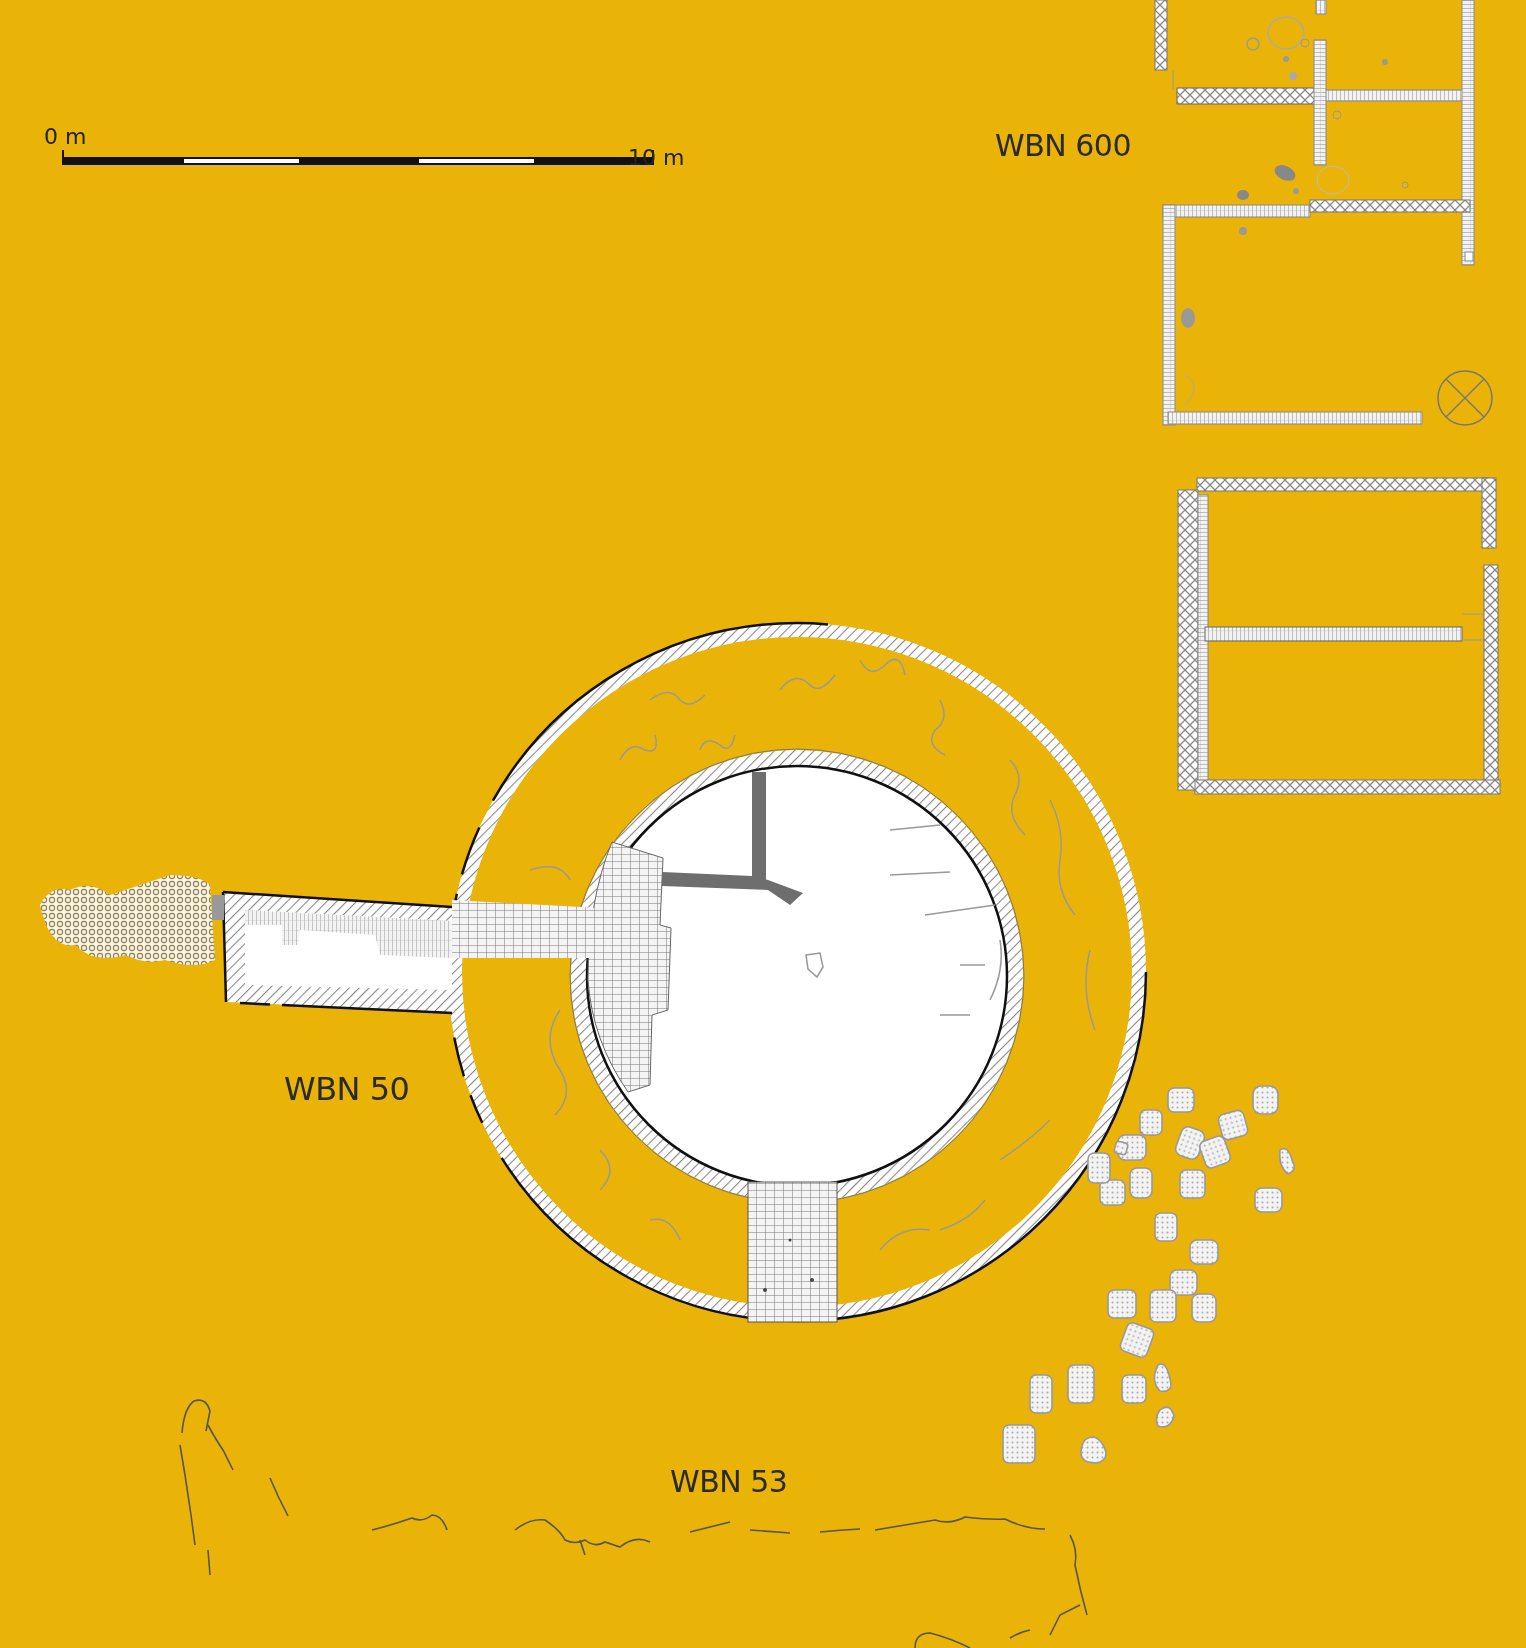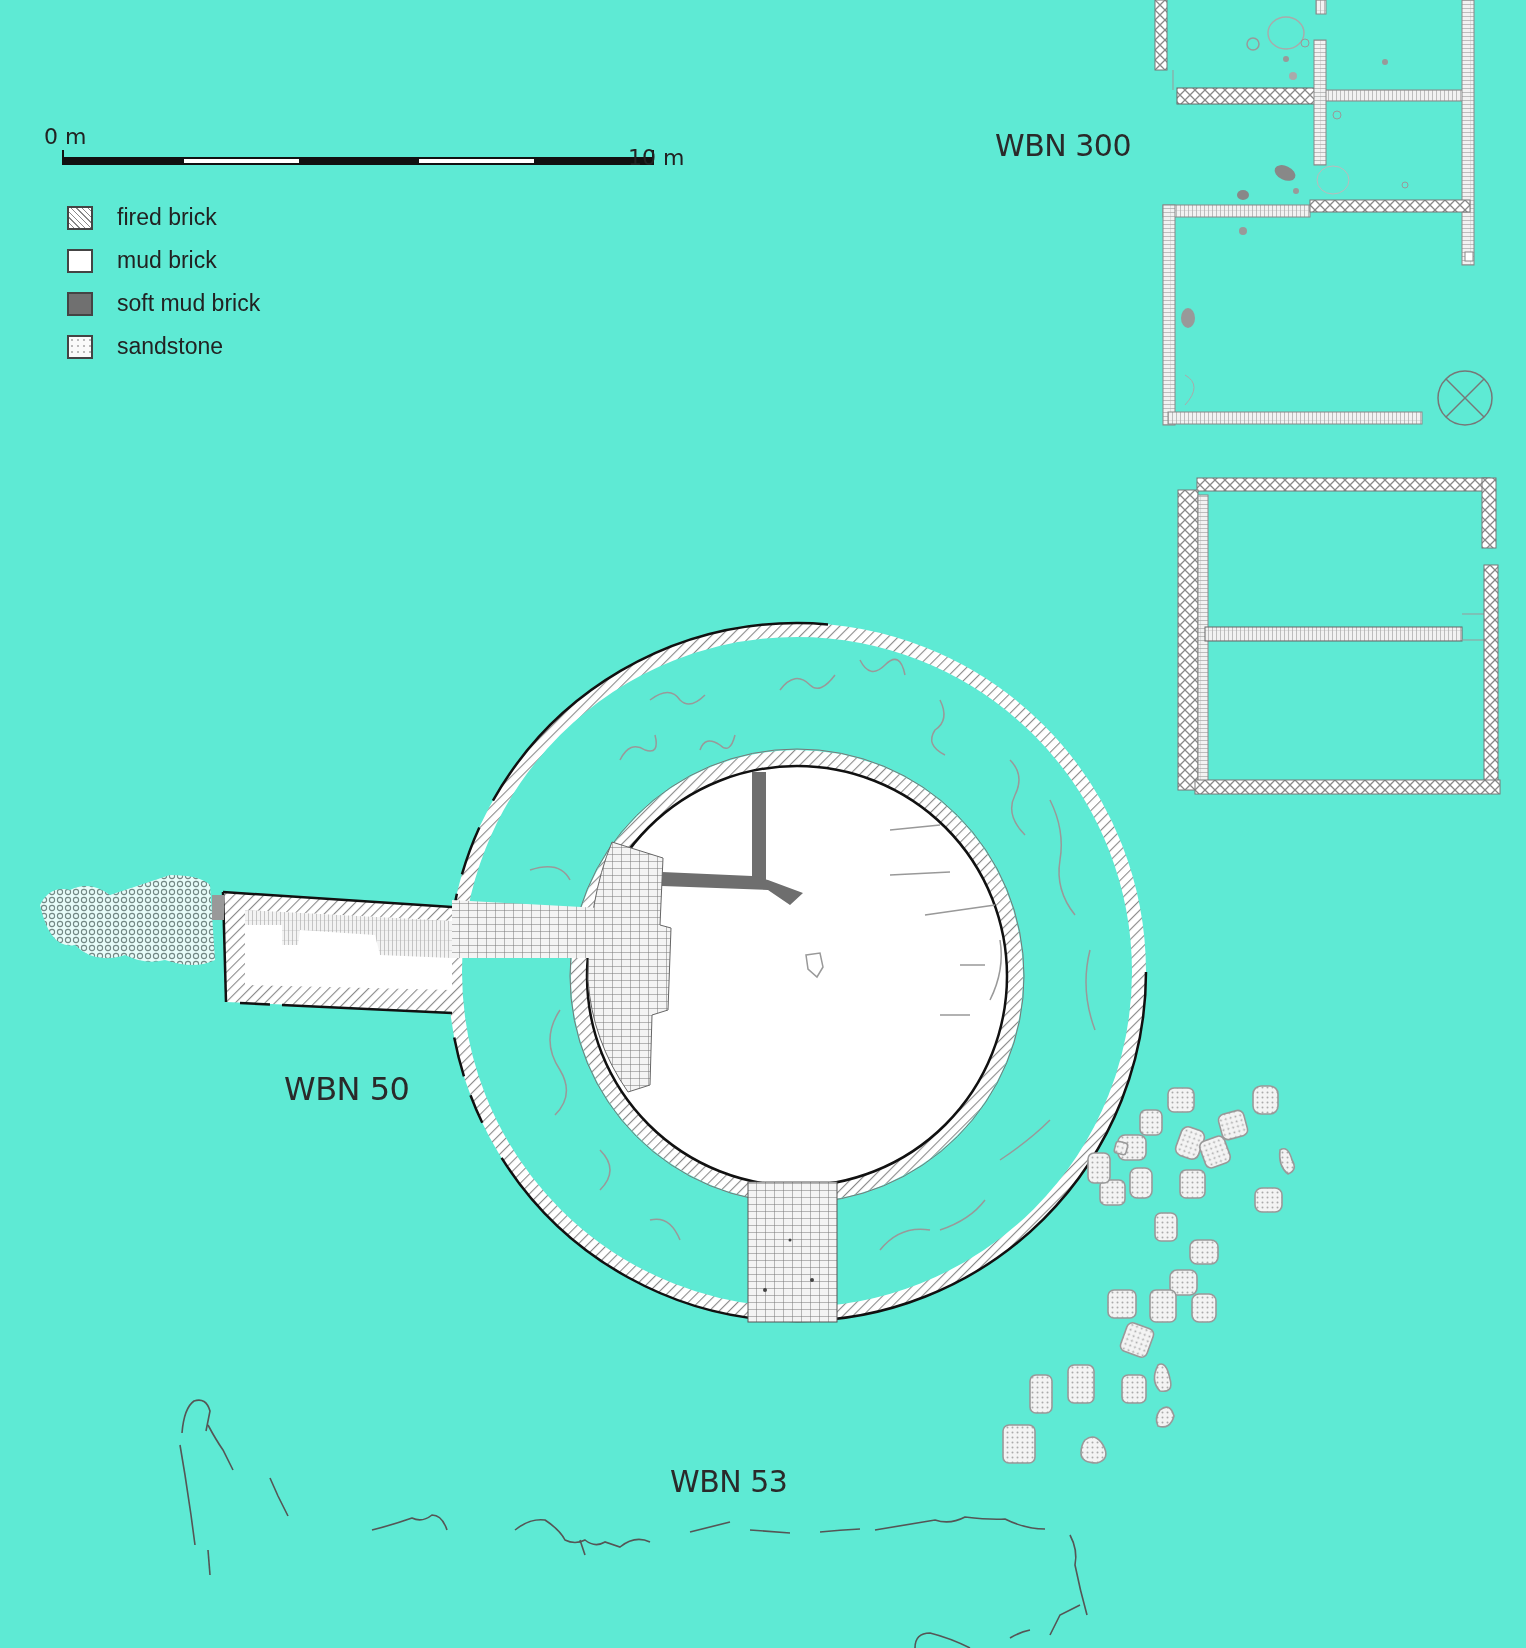--- a/index.html
+++ b/index.html
@@ -1,16 +1,16 @@
 <!DOCTYPE html>
 <html><head>
 <meta charset="utf-8">
 <style>
   html,body{margin:0;padding:0;background:#fff;}
-  #canvas{position:relative;width:1526px;height:1648px;overflow:hidden;background:#5eead4;font-family:"Liberation Sans",sans-serif;}
+  #canvas{position:relative;width:1526px;height:1648px;overflow:hidden;background:#eab308;font-family:"Liberation Sans",sans-serif;}
   svg{position:absolute;left:0;top:0;}
   .lbl{position:absolute;font-family:"DejaVu Sans",sans-serif;color:#2a2a2a;white-space:nowrap;letter-spacing:-0.5px;}
   .scale-lbl{position:absolute;font-family:"DejaVu Sans",sans-serif;font-size:22px;color:#222;}
   .legend{position:absolute;left:67px;top:196px;}
   .legend-row{display:flex;align-items:center;height:43px;}
   .swatch{width:26px;height:24px;border:2px solid #444;box-sizing:border-box;margin-right:24px;}
   .sw-fired{background:repeating-linear-gradient(45deg,#fff 0 3px,#888 3px 4px);}
   .sw-mud{background:#fff;}
   .sw-soft{background:#707070;}
   .sw-sand{background:radial-gradient(#bbb 1px,transparent 1.5px) 0 0/6px 6px,#fafafa;}
@@ -224,36 +224,18 @@
     <path d="M1070 1535 q8 15 5 30 q5 25 12 50"></path>
     <path d="M1080 1605 q-10 5 -20 10 l-10 20"></path>
     <path d="M1030 1630 q-10 2 -20 8"></path>
     <path d="M915 1648 q0 -15 15 -15 q20 5 40 15"></path>
   </g>
 </svg>
 
 <span class="scale-lbl" style="left:44px;top:124px;">0 m</span>
 <span class="scale-lbl" style="left:628px;top:124px;margin-top:21px;">10 m</span>
 
-<div class="legend">
-  <div class="legend-row">
-    <span class="swatch sw-fired"></span>
-    <span class="legend-text">fired brick</span>
-  </div>
-  <div class="legend-row">
-    <span class="swatch sw-mud"></span>
-    <span class="legend-text">mud brick</span>
-  </div>
-  <div class="legend-row">
-    <span class="swatch sw-soft"></span>
-    <span class="legend-text">soft mud brick</span>
-  </div>
-  <div class="legend-row">
-    <span class="swatch sw-sand"></span>
-    <span class="legend-text">sandstone</span>
-  </div>
-</div>
-
-<span class="lbl" style="left:995px;top:128px;font-size:30px;">WBN 300</span>
+
+<span class="lbl" style="left:995px;top:128px;font-size:30px;">WBN 600</span>
 <span class="lbl" style="left:284px;top:1070px;font-size:32px;">WBN 50</span>
 <span class="lbl" style="left:670px;top:1464px;font-size:30px;">WBN 53</span>
 
 </div>
 
 </body></html>

